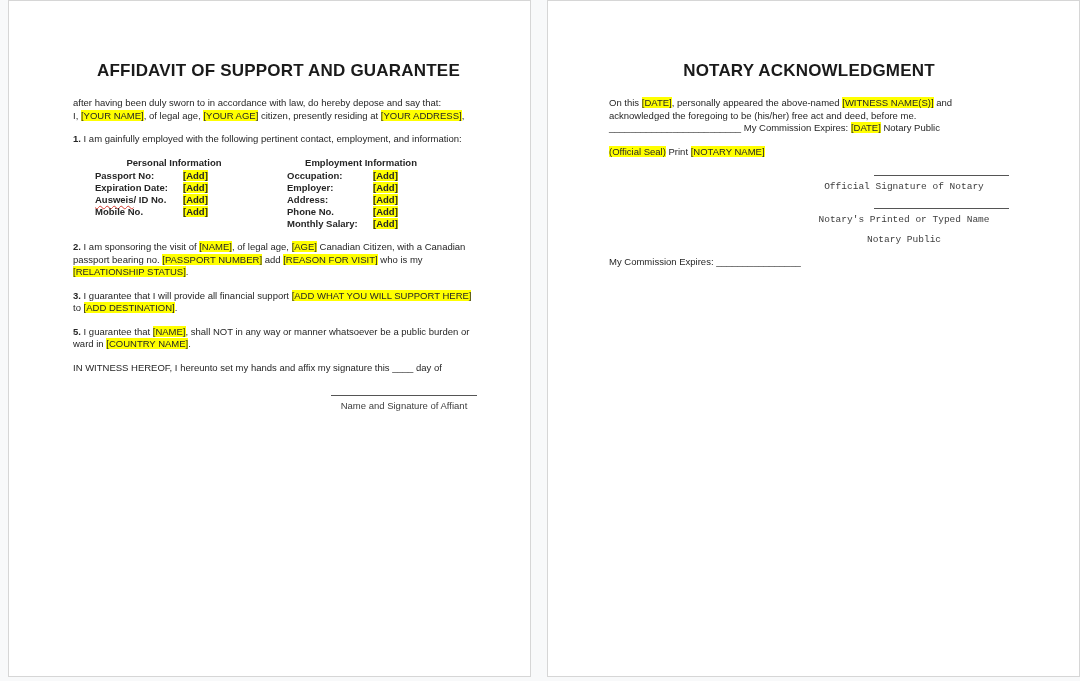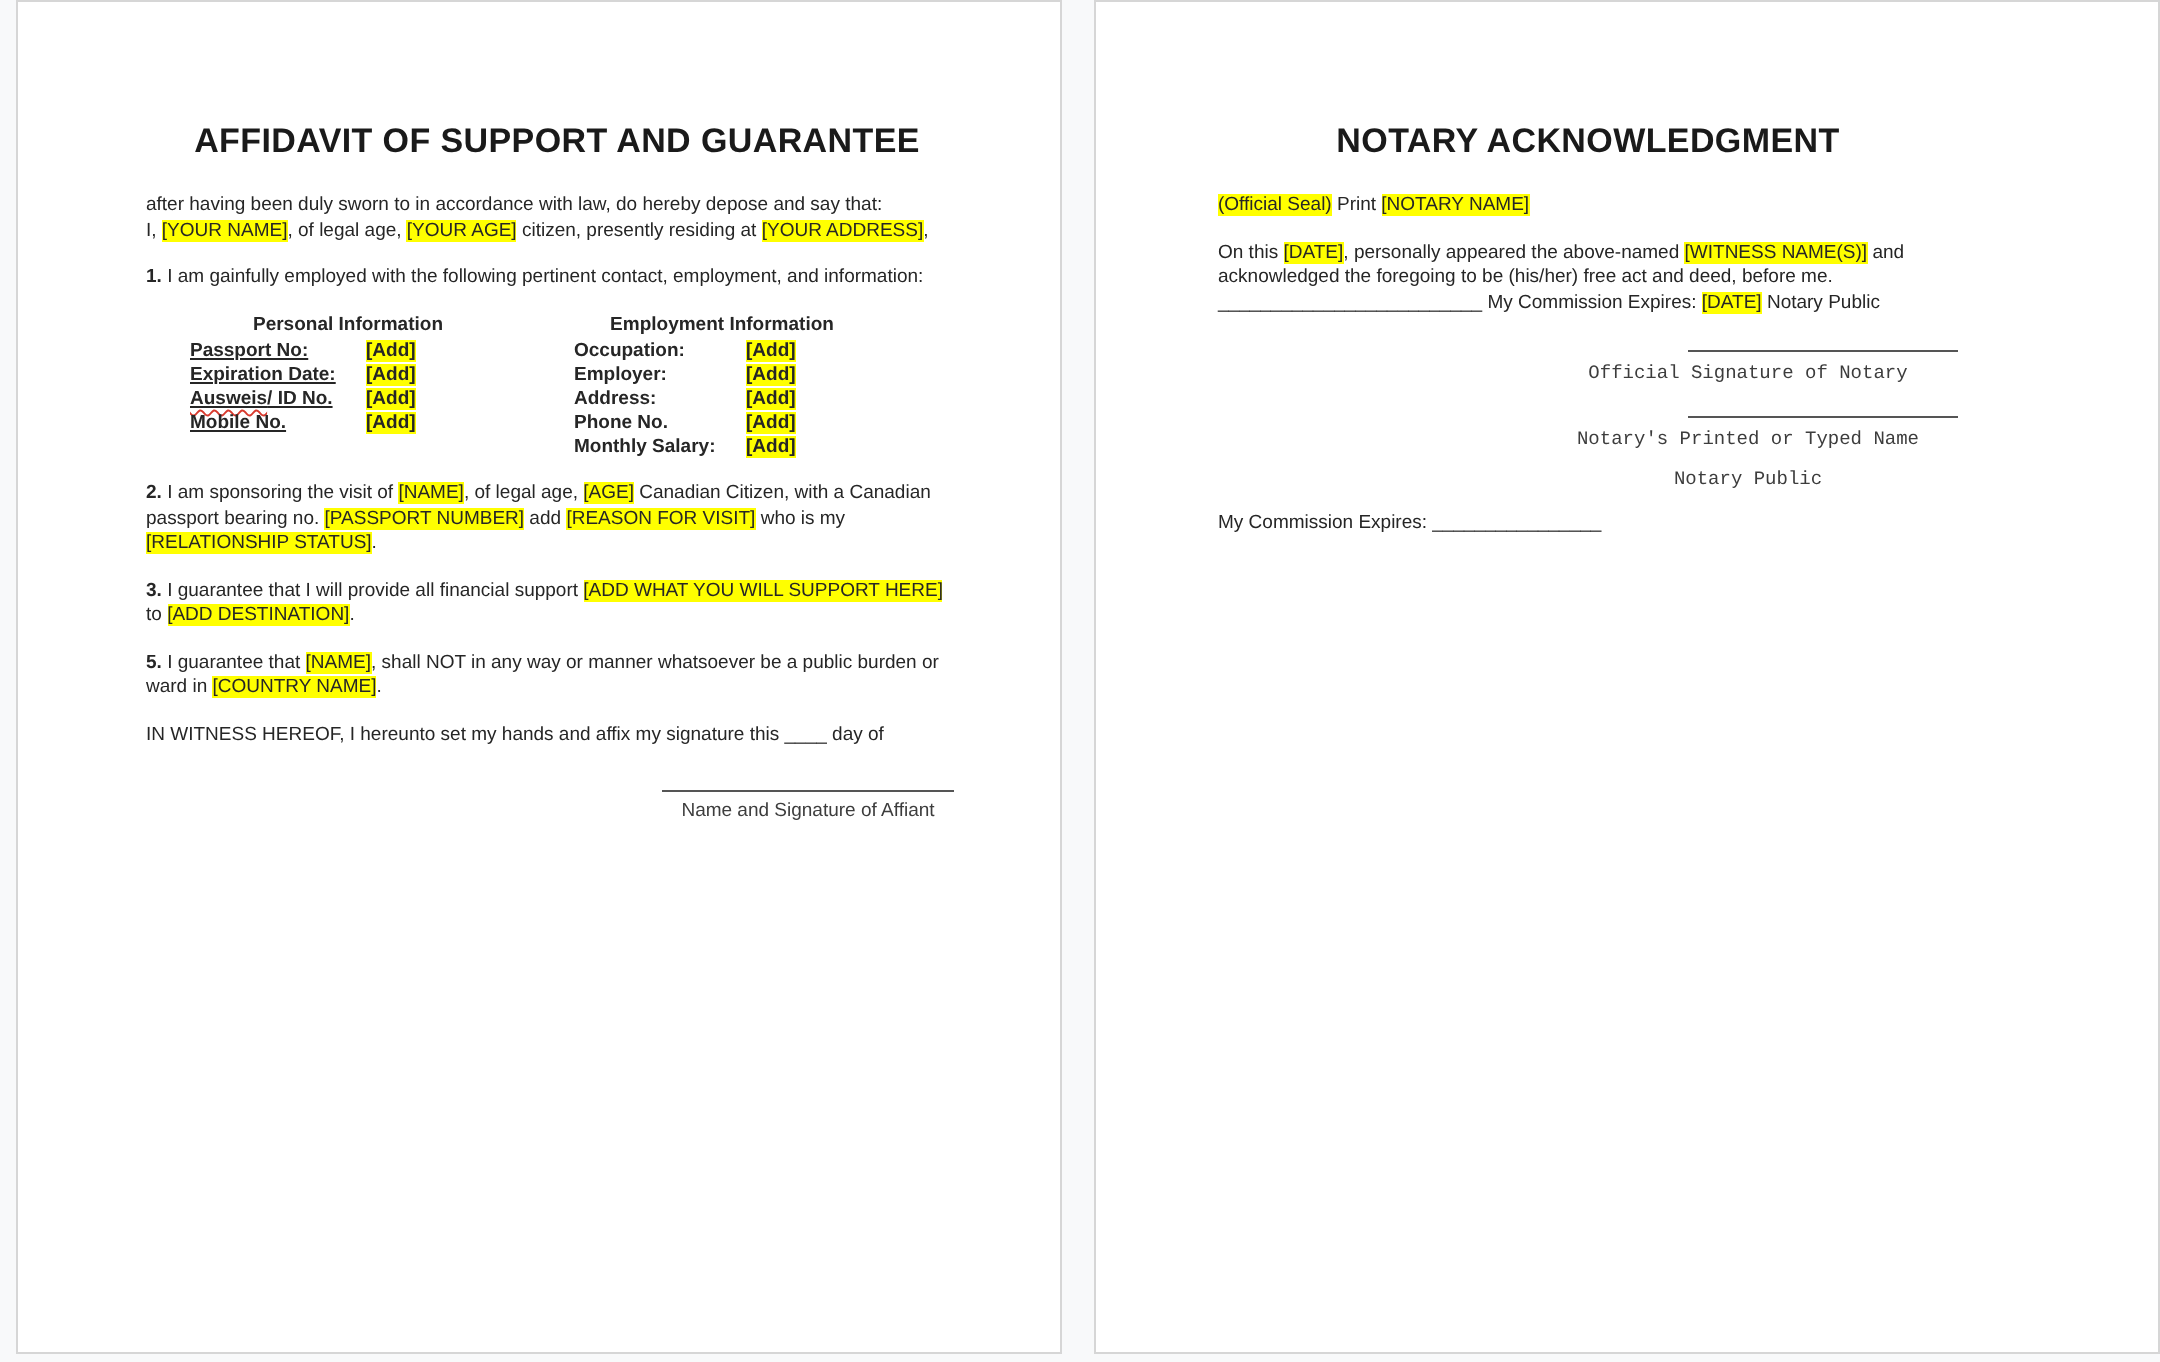--- a/index.html
+++ b/index.html
@@ -17,21 +17,21 @@
     position: absolute;
     top: 0;
     height: 677px;
     background: var(--page, #ffffff);
     border: 1px solid var(--page-border, #d6d6d6);
   }
   #page-left  { left: 8px;   width: 523px; }
   #page-right { left: 547px; width: 533px; }
 
   .doc1 { padding: 60px 46px 0 64px; font-size: 9.5px; line-height: 12.5px; }
-  .doc2 { padding: 60px 100px 0 61px; font-size: 9.5px; line-height: 12.5px; }
+  .doc2 { padding: 60px 70px 0 61px; font-size: 9.5px; line-height: 12.5px; }
 
   .doc-title {
     text-align: center;
     font-weight: bold;
     font-size: 17px;
     line-height: 19px;
     color: #1a1a1a;
     margin: 0 0 17px 0;
     letter-spacing: 0.2px;
   }
@@ -45,21 +45,21 @@
     text-underline-offset: 2px;
   }
 
   
   .info-table { display: flex; margin: 0 0 11px 22px; }
   .info-col .info-header { font-weight: bold; text-align: center; margin-bottom: 1px; }
   .col-personal { width: 158px; margin-right: 34px; }
   .col-employment { width: 148px; }
   .info-row { display: flex; height: 12px; line-height: 12px; }
   .cell-label { font-weight: bold; }
-  .col-personal .cell-label { width: 88px; text-decoration: underline; }
+  .col-personal .cell-label { width: 88px; }
   .col-employment .cell-label { width: 86px; }
   .cell-value { font-weight: bold; }
 
   
   .affiant-sig { margin: 21px 0 0 258px; width: 146px; text-align: center; }
   .sig-rule { border-top: 1px solid #555; height: 0; }
   .sig-caption { margin-top: 4px; color: #3d3d3d; }
 
   
   .notary-sig { margin-top: 17px; margin-left: auto; width: 210px; text-align: center; color: #3d3d3d; font-family: Liberation Mono, monospace; }
@@ -155,27 +155,27 @@
         <div class="sig-caption">Name and Signature of Affiant</div>
       </div>
     </div>
   </div>
 
   <div class="page" id="page-right">
     <div class="doc2">
       <h1 class="doc-title">NOTARY ACKNOWLEDGMENT</h1>
 
       <div class="para">
-          <div class="tline"><span class="hl">(Official Seal)</span><span> Print </span><span class="hl">[NOTARY NAME]</span></div>
+          <div class="tline"><span>On this </span><span class="hl">[DATE]</span><span>, personally appeared the above-named </span><span class="hl">[WITNESS NAME(S)]</span><span> and</span></div>
+          <div class="tline"><span>acknowledged the foregoing to be (his/her) free act and deed, before me.</span></div>
+          <div class="tline"><span>_________________________ My Commission Expires: </span><span class="hl">[DATE]</span><span> Notary Public</span></div>
         </div>
 
       <div class="para">
-          <div class="tline"><span>On this </span><span class="hl">[DATE]</span><span>, personally appeared the above-named </span><span class="hl">[WITNESS NAME(S)]</span><span> and</span></div>
-          <div class="tline"><span>acknowledged the foregoing to be (his/her) free act and deed, before me.</span></div>
-          <div class="tline"><span>_________________________ My Commission Expires: </span><span class="hl">[DATE]</span><span> Notary Public</span></div>
+          <div class="tline"><span class="hl">(Official Seal)</span><span> Print </span><span class="hl">[NOTARY NAME]</span></div>
         </div>
 
       <div class="notary-sig">
         <div class="rule"></div>
         <div class="cap1">Official Signature of Notary</div>
         <div class="rule2"></div>
         <div class="cap2">Notary's Printed or Typed Name</div>
         <div class="cap3">Notary Public</div>
       </div>
 

